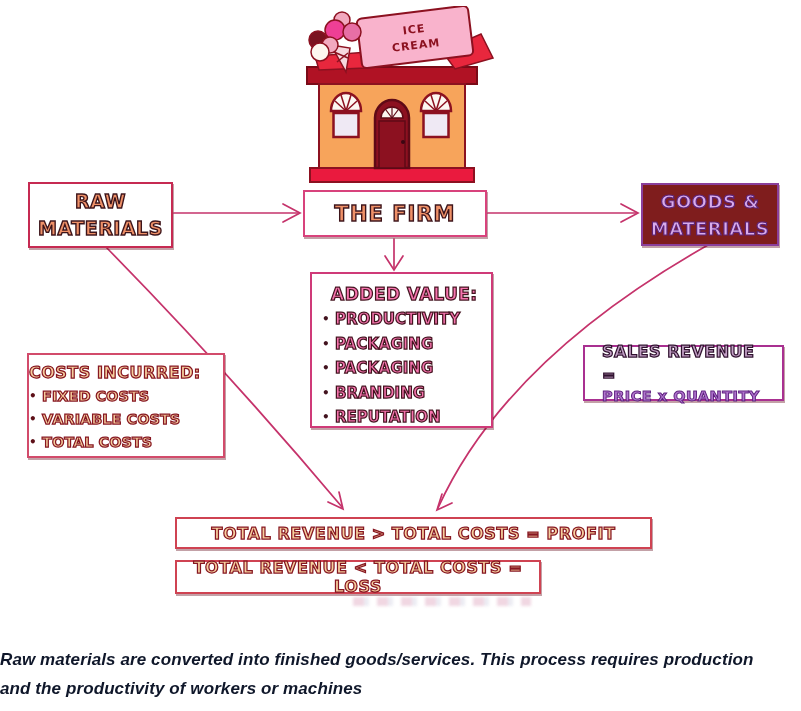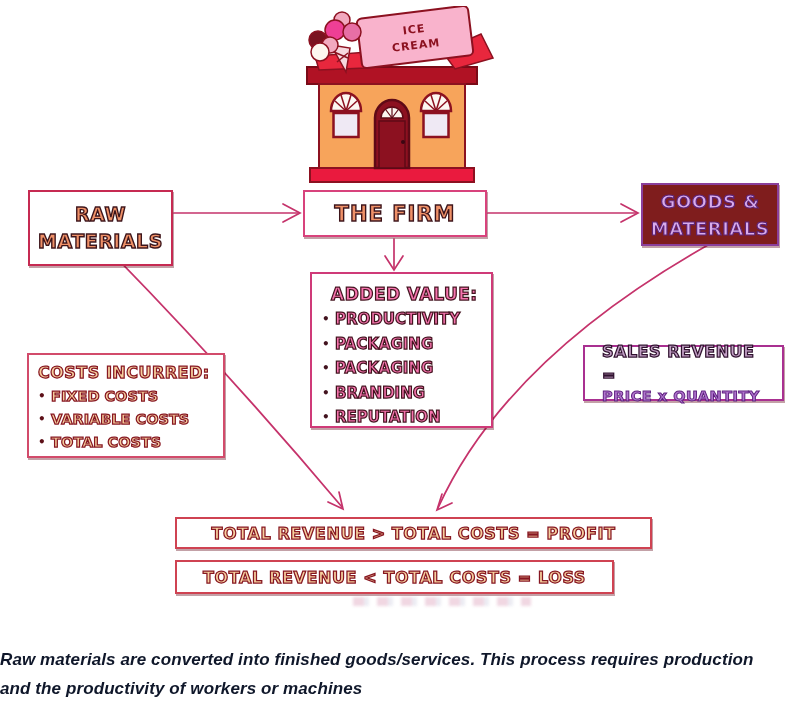--- a/index.html
+++ b/index.html
@@ -17,39 +17,39 @@
     box-shadow:1px 2px 0 rgba(96,8,24,.38);
   }
   
   .mk-dark  {color:#ef9168;-webkit-text-stroke:1.4px #3c141a;}
   .mk-pink  {color:#f673ae;-webkit-text-stroke:1.25px #43141f;}
   .mk-cream {color:#f6cf9e;-webkit-text-stroke:1.25px #871722;}
   .mk-purple{color:#d9aceb;-webkit-text-stroke:1.2px #5e2478;}
   .mk-plum  {color:#c3a0c6;-webkit-text-stroke:1.25px #30122f;}
   .mk-violet{color:#b175ce;-webkit-text-stroke:1px #5c1f7e;}
 
-  #raw-materials{left:28px;top:182px;width:145px;height:76px;border:2.5px solid #c62a52;font-size:19px;line-height:27px;letter-spacing:.5px;margin-top:8px;}
+  #raw-materials{left:28px;top:182px;width:145px;height:66px;border:2.5px solid #c62a52;font-size:19px;line-height:27px;letter-spacing:.5px;}
   #the-firm{left:303px;top:190px;width:184px;height:47px;border:2.5px solid #d8437c;font-size:21px;letter-spacing:1px;}
   #goods-services{left:641px;top:183px;width:138px;height:63px;border:2.5px solid #8a3f9b;background:#7f1d1d;font-size:18px;line-height:27px;letter-spacing:.5px;}
   #added-value{left:310px;top:272px;width:183px;height:156px;border:2.5px solid #cf3a78;align-items:flex-start;justify-content:flex-start;text-align:left;padding:9px 10px;}
   #added-value .ttl{font-size:17px;line-height:22px;letter-spacing:.5px;margin-left:9px;}
-  #costs-incurred{left:27px;top:353px;width:198px;height:105px;border:2.5px solid #d24b6b;align-items:flex-start;justify-content:flex-start;text-align:left;padding:8px 9px;}
+  #costs-incurred{left:27px;top:353px;width:198px;height:105px;border:2.5px solid #d24b6b;align-items:flex-start;justify-content:flex-start;text-align:left;padding:8px 0;}
   #costs-incurred .ttl{font-size:16px;line-height:20px;letter-spacing:.5px;}
   .blist{list-style:none;margin:2px 0 0 0;padding:0;}
   .blist li{position:relative;padding-left:13px;font-weight:bold;}
   .blist li::before{content:"•";position:absolute;left:0;top:0;font-size:12px;}
   #added-value .blist li{font-size:15px;line-height:24.5px;}
   #added-value .blist li::before{color:#43141f;-webkit-text-stroke:0;line-height:24.5px;}
   #costs-incurred .blist li{font-size:14.5px;line-height:23px;}
   #costs-incurred .blist li::before{color:#5d1018;-webkit-text-stroke:0;line-height:23px;}
   #sales-revenue{left:583px;top:345px;width:201px;height:56px;border:2.5px solid #a93091;align-items:flex-start;justify-content:center;text-align:left;padding:4px 17px;}
   #sales-revenue .l1{font-size:16px;line-height:23px;letter-spacing:.5px;}
   #sales-revenue .l2{font-size:14.5px;line-height:21px;letter-spacing:.5px;}
   #profit-box{left:175px;top:517px;width:477px;height:32px;border:2px solid #cf4352;font-size:16px;letter-spacing:.6px;}
-  #loss-box{left:175px;top:560px;width:439px;height:34px;border:2px solid #cf4352;font-size:16px;letter-spacing:.6px;}
+  #loss-box{left:175px;top:560px;width:366px;height:34px;border:2px solid #cf4352;font-size:16px;letter-spacing:.6px;}
 
   #watermark{
     left:353px;top:597px;width:178px;height:9px;
     background:repeating-linear-gradient(90deg, rgba(196,94,140,.45) 0 11px, rgba(120,120,170,.25) 11px 16px, transparent 16px 24px);
     filter:blur(1.4px);opacity:.55;
   }
   #caption{
     position:absolute;left:0;top:645px;width:801px;margin:0;text-align:left;
     font-family:"Liberation Sans",sans-serif;font-style:italic;font-weight:bold;
     font-size:17px;line-height:29px;color:#0f172a;letter-spacing:.1px;

